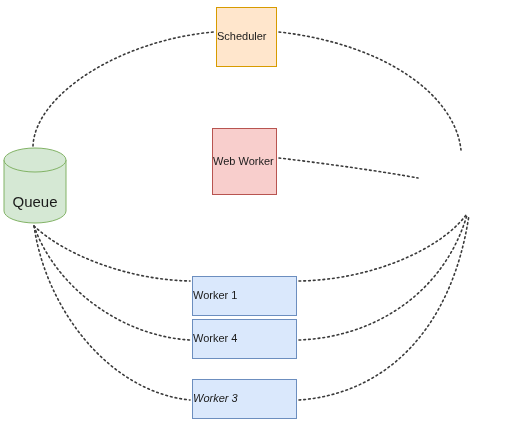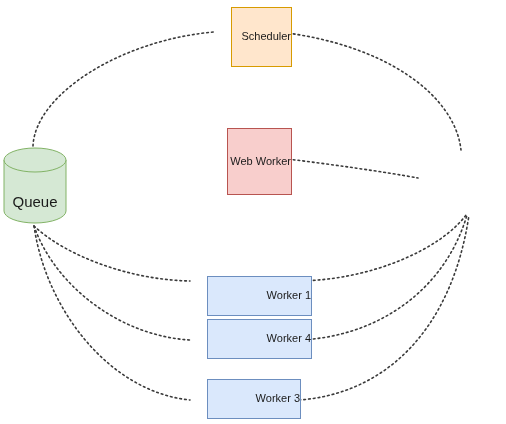--- a/index.html
+++ b/index.html
@@ -8,25 +8,24 @@
     background:#ffffff;
     font-family:"Liberation Sans", sans-serif;
     overflow:hidden;
   }
   #canvas{position:relative;width:506px;height:424px;}
   #edges{position:absolute;left:0;top:0;width:506px;height:424px;}
 
   .node{position:absolute;box-sizing:border-box;}
 
   .boxnode{
-    display:flex;align-items:center;justify-content:flex-end;
+    display:flex;align-items:center;justify-content:flex-start;
     font-size:11px;color:#1a1a1a;text-align:center;
     border-width:1px;border-style:solid;
     line-height:1.2;
-    margin-left:15px;
   }
 
   .cyl{position:absolute;}
   .cyl svg{display:block;overflow:visible;}
   .cyl-label{
     position:absolute;left:0;width:100%;
     text-align:center;font-size:15px;color:#1a1a1a;
     pointer-events:none;
   }
 </style>
@@ -76,17 +75,17 @@
 
 
   <div class="node boxnode" id="n-worker-1" style="left: 192px; top: 276px; width: 105px; height: 40px; background: rgb(218, 232, 252); border-color: rgb(108, 142, 191);">
     <span>Worker 1</span>
   </div>
 
   <div class="node boxnode" id="n-worker-2" style="left: 192px; top: 319px; width: 105px; height: 40px; background: rgb(218, 232, 252); border-color: rgb(108, 142, 191);">
     <span>Worker 4</span>
   </div>
 
-  <div class="node boxnode" id="n-worker-3" style="left: 192px; top: 379px; width: 94px; height: 40px; background: rgb(218, 232, 252); border-color: rgb(108, 142, 191);">
+  <div class="node boxnode" id="n-worker-3" style="left: 192px; top: 379px; width: 105px; height: 40px; background: rgb(218, 232, 252); border-color: rgb(108, 142, 191); font-style: italic;">
     <span>Worker 3</span>
   </div>
 
 </div>
 
 </body></html>

